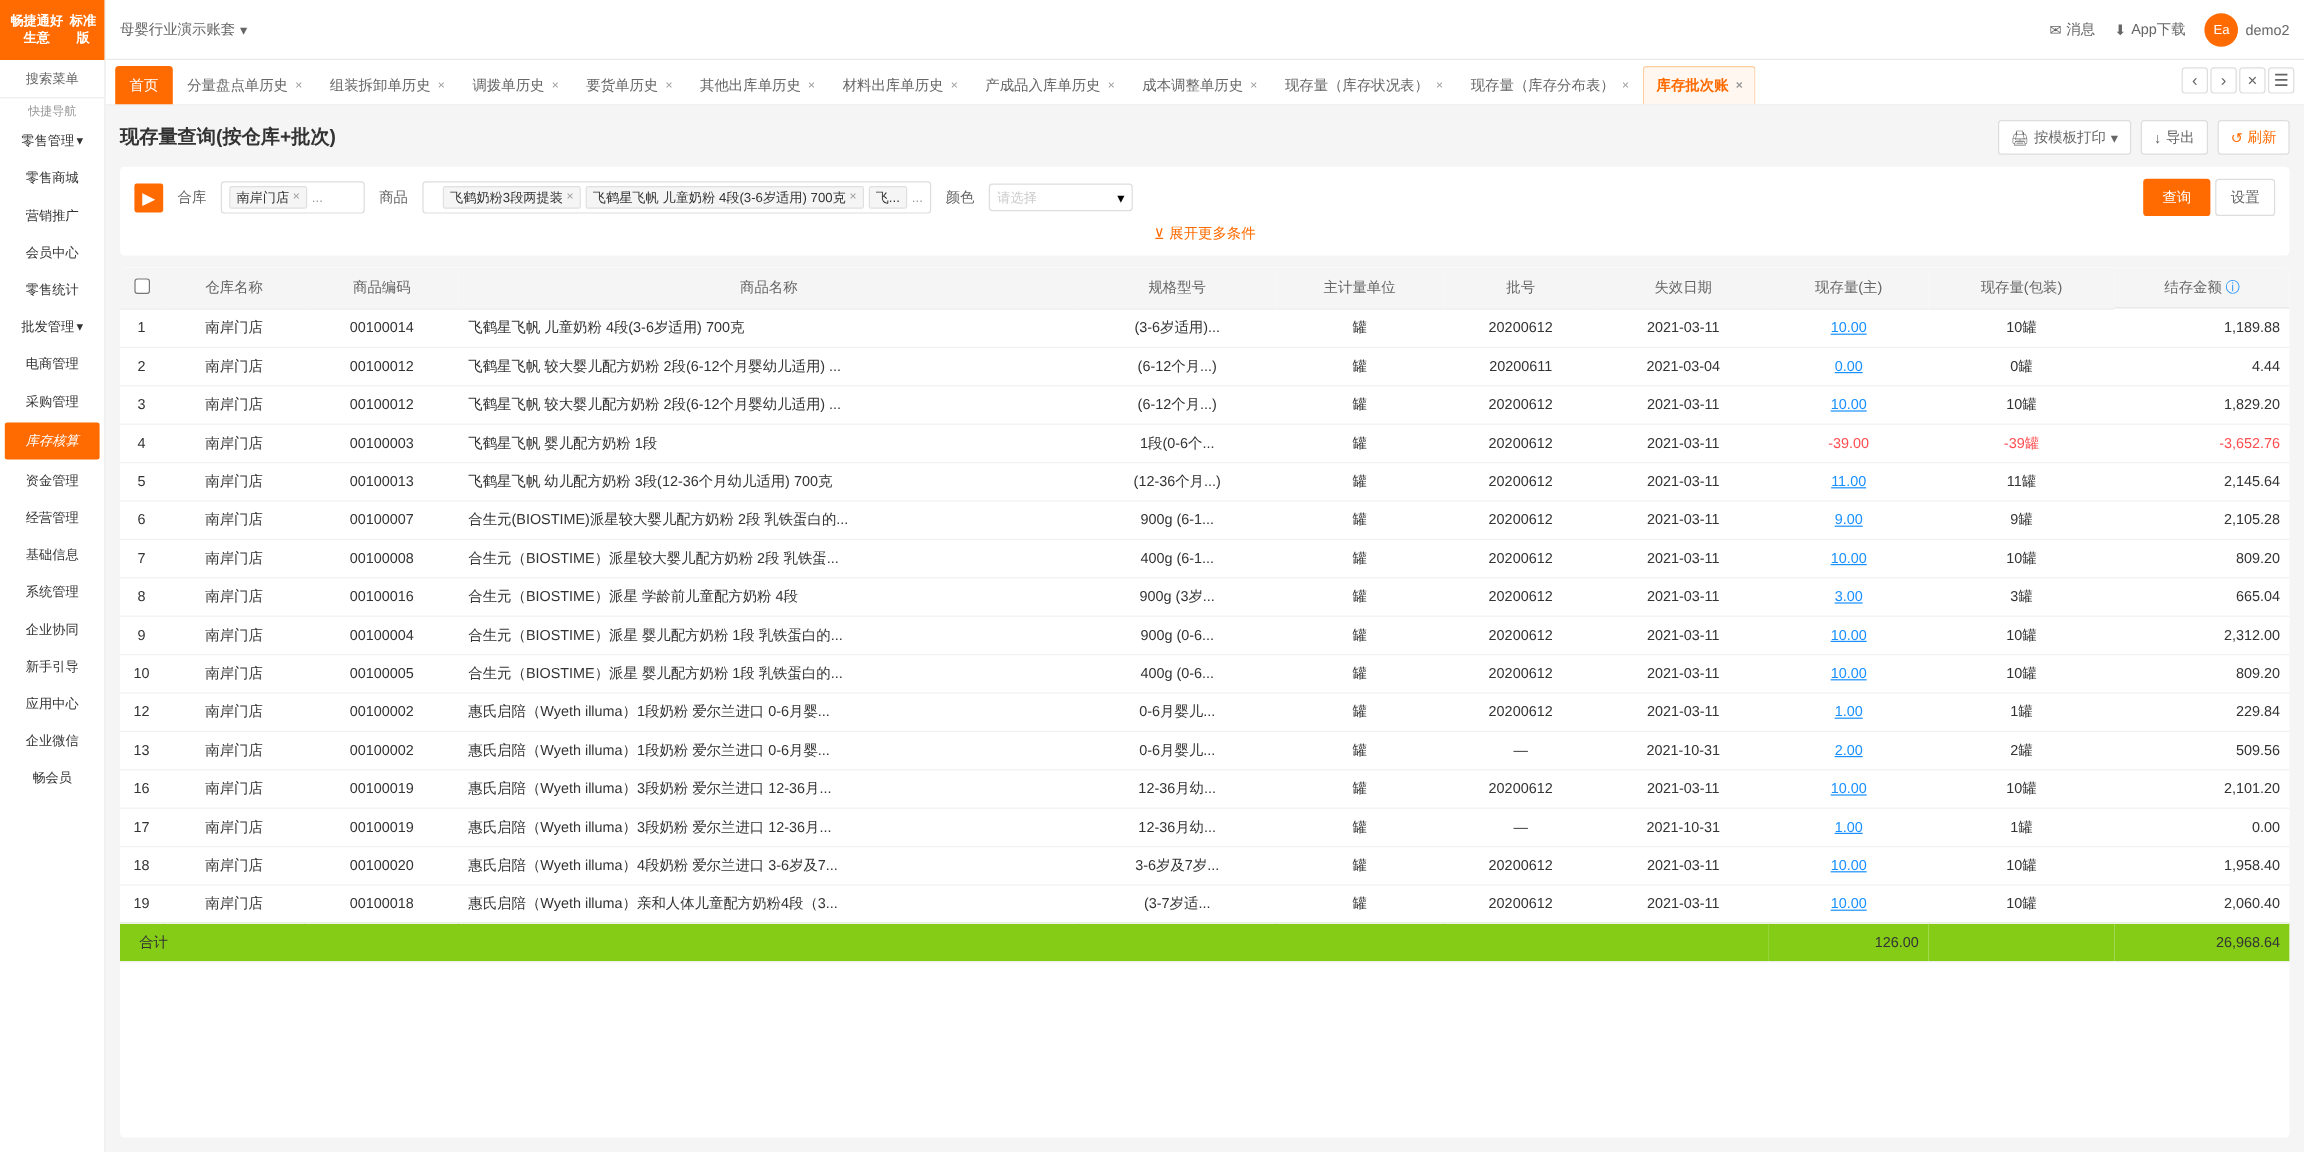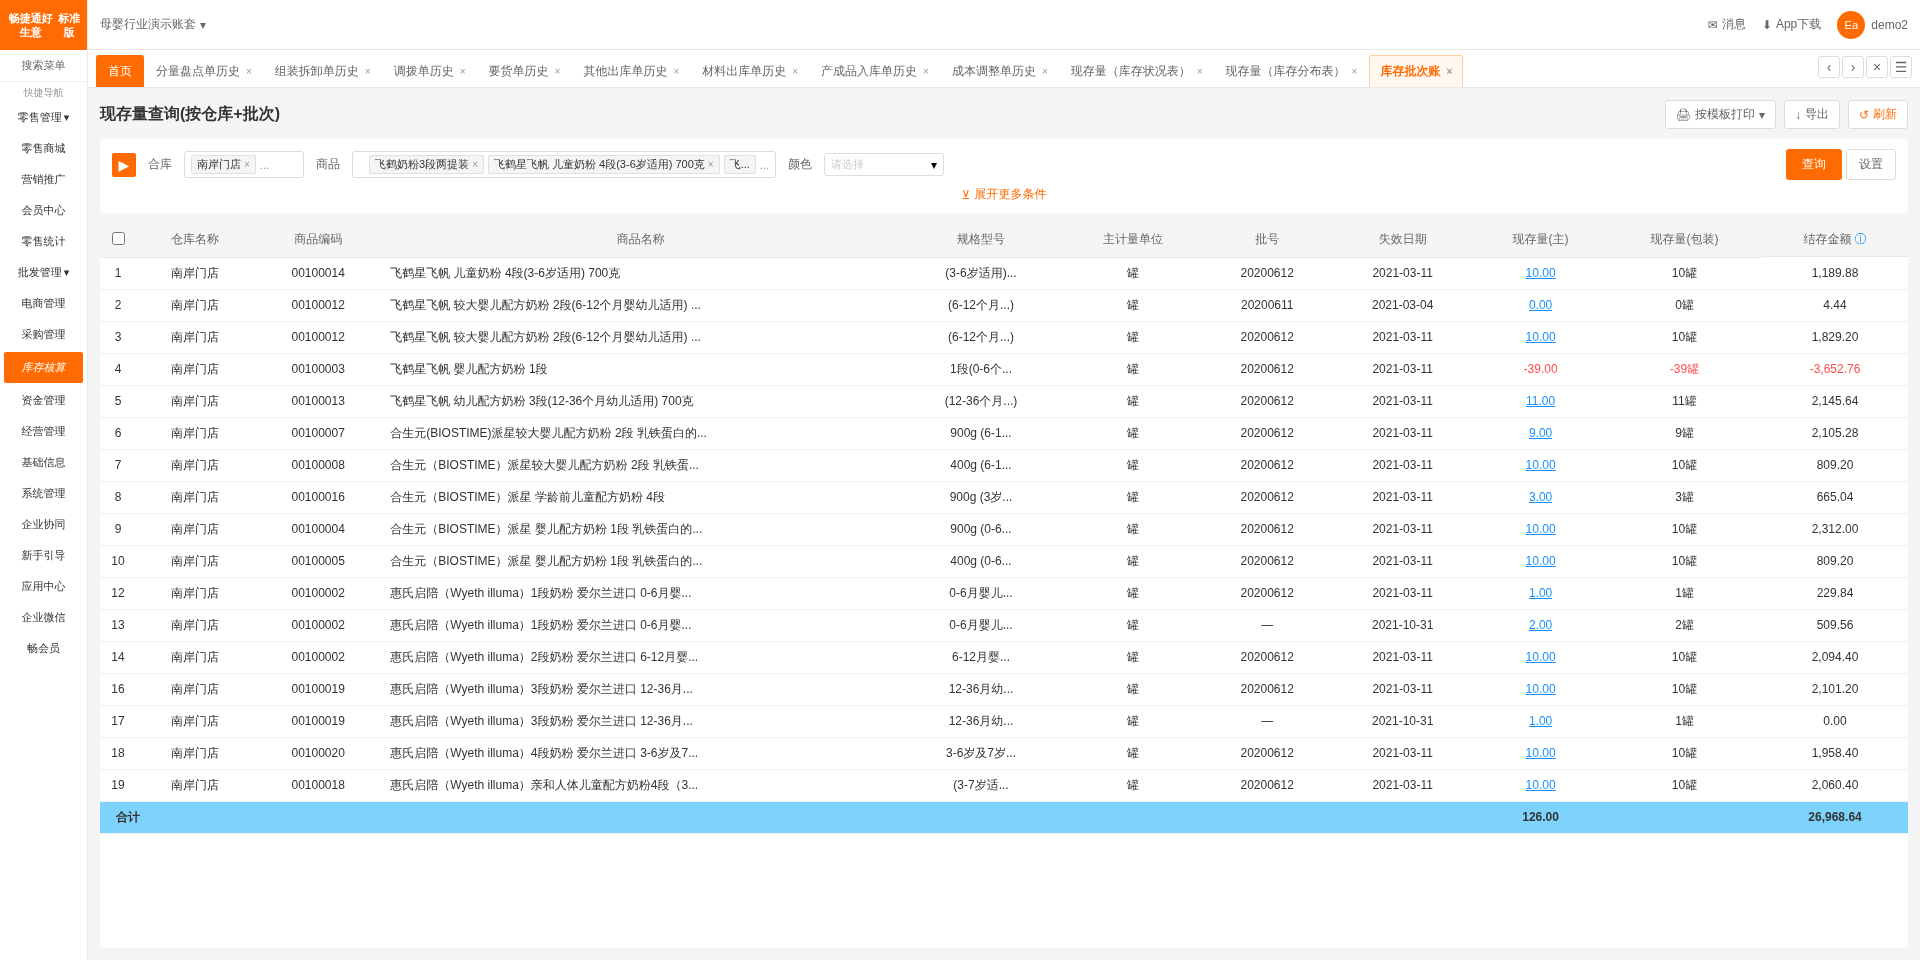--- a/index.html
+++ b/index.html
@@ -60,24 +60,24 @@
     
     .expand-btn { width: 24px; height: 24px; background: #ff6b00; color: #fff; border: none; border-radius: 2px; cursor: pointer; display: flex; align-items: center; justify-content: center; font-size: 14px; flex-shrink: 0; }
 
     
     .table-container { flex: 1; background: #fff; border-radius: 4px; overflow: auto; }
     table { width: 100%; border-collapse: collapse; font-size: 12px; }
     thead tr { background: #f5f5f5; }
     th { padding: 8px 8px; text-align: center; color: #666; font-weight: normal; border-bottom: 1px solid #e8e8e8; white-space: nowrap; position: sticky; top: 0; background: #f5f5f5; z-index: 10; }
     td { padding: 7px 8px; text-align: center; border-bottom: 1px solid #f0f0f0; color: #333; white-space: nowrap; }
     .td-left { text-align: left; }
-    .td-right { text-align: center; }
+    .td-right { text-align: right; }
     .text-red { color: #ff4d4f; }
     .text-link { color: #1890ff; text-decoration: underline; cursor: pointer; }
-    .summary-row td { background: #7dd3fc; font-weight: bold; }
+    .summary-row td { background: #84cc16; font-weight: normal; }
 
     
     ::-webkit-scrollbar { width: 6px; height: 6px; }
     ::-webkit-scrollbar-track { background: #f0f0f0; }
     ::-webkit-scrollbar-thumb { background: #ccc; border-radius: 3px; }
 
     .color-filter-group { display: flex; align-items: center; border: 1px solid #ddd; border-radius: 3px; padding: 3px 6px; min-width: 80px; }
   </style>
 </head>
 <body>
@@ -441,33 +441,20 @@
     <td class="td-left" style="max-width:280px;overflow:hidden;text-overflow:ellipsis;">惠氏启陪（Wyeth illuma）1段奶粉 爱尔兰进口 0-6月婴...</td>
     <td>0-6月婴儿...</td>
     <td>罐</td>
     <td>—</td>
     <td>2021-10-31</td>
     <td class="text-link">2.00</td>
     <td class="">2罐</td>
     <td class="td-right" style="">509.56</td>
   </tr>
             <tr>
-    <td>14</td>
-    <td>南岸门店</td>
-    <td>00100002</td>
-    <td class="td-left" style="max-width:280px;overflow:hidden;text-overflow:ellipsis;">惠氏启陪（Wyeth illuma）2段奶粉 爱尔兰进口 6-12月婴...</td>
-    <td>6-12月婴...</td>
-    <td>罐</td>
-    <td>20200612</td>
-    <td>2021-03-11</td>
-    <td class="text-link">10.00</td>
-    <td class="">10罐</td>
-    <td class="td-right" style="">2,094.40</td>
-  </tr>
-            <tr>
     <td>16</td>
     <td>南岸门店</td>
     <td>00100019</td>
     <td class="td-left" style="max-width:280px;overflow:hidden;text-overflow:ellipsis;">惠氏启陪（Wyeth illuma）3段奶粉 爱尔兰进口 12-36月...</td>
     <td>12-36月幼...</td>
     <td>罐</td>
     <td>20200612</td>
     <td>2021-03-11</td>
     <td class="text-link">10.00</td>
     <td class="">10罐</td>

